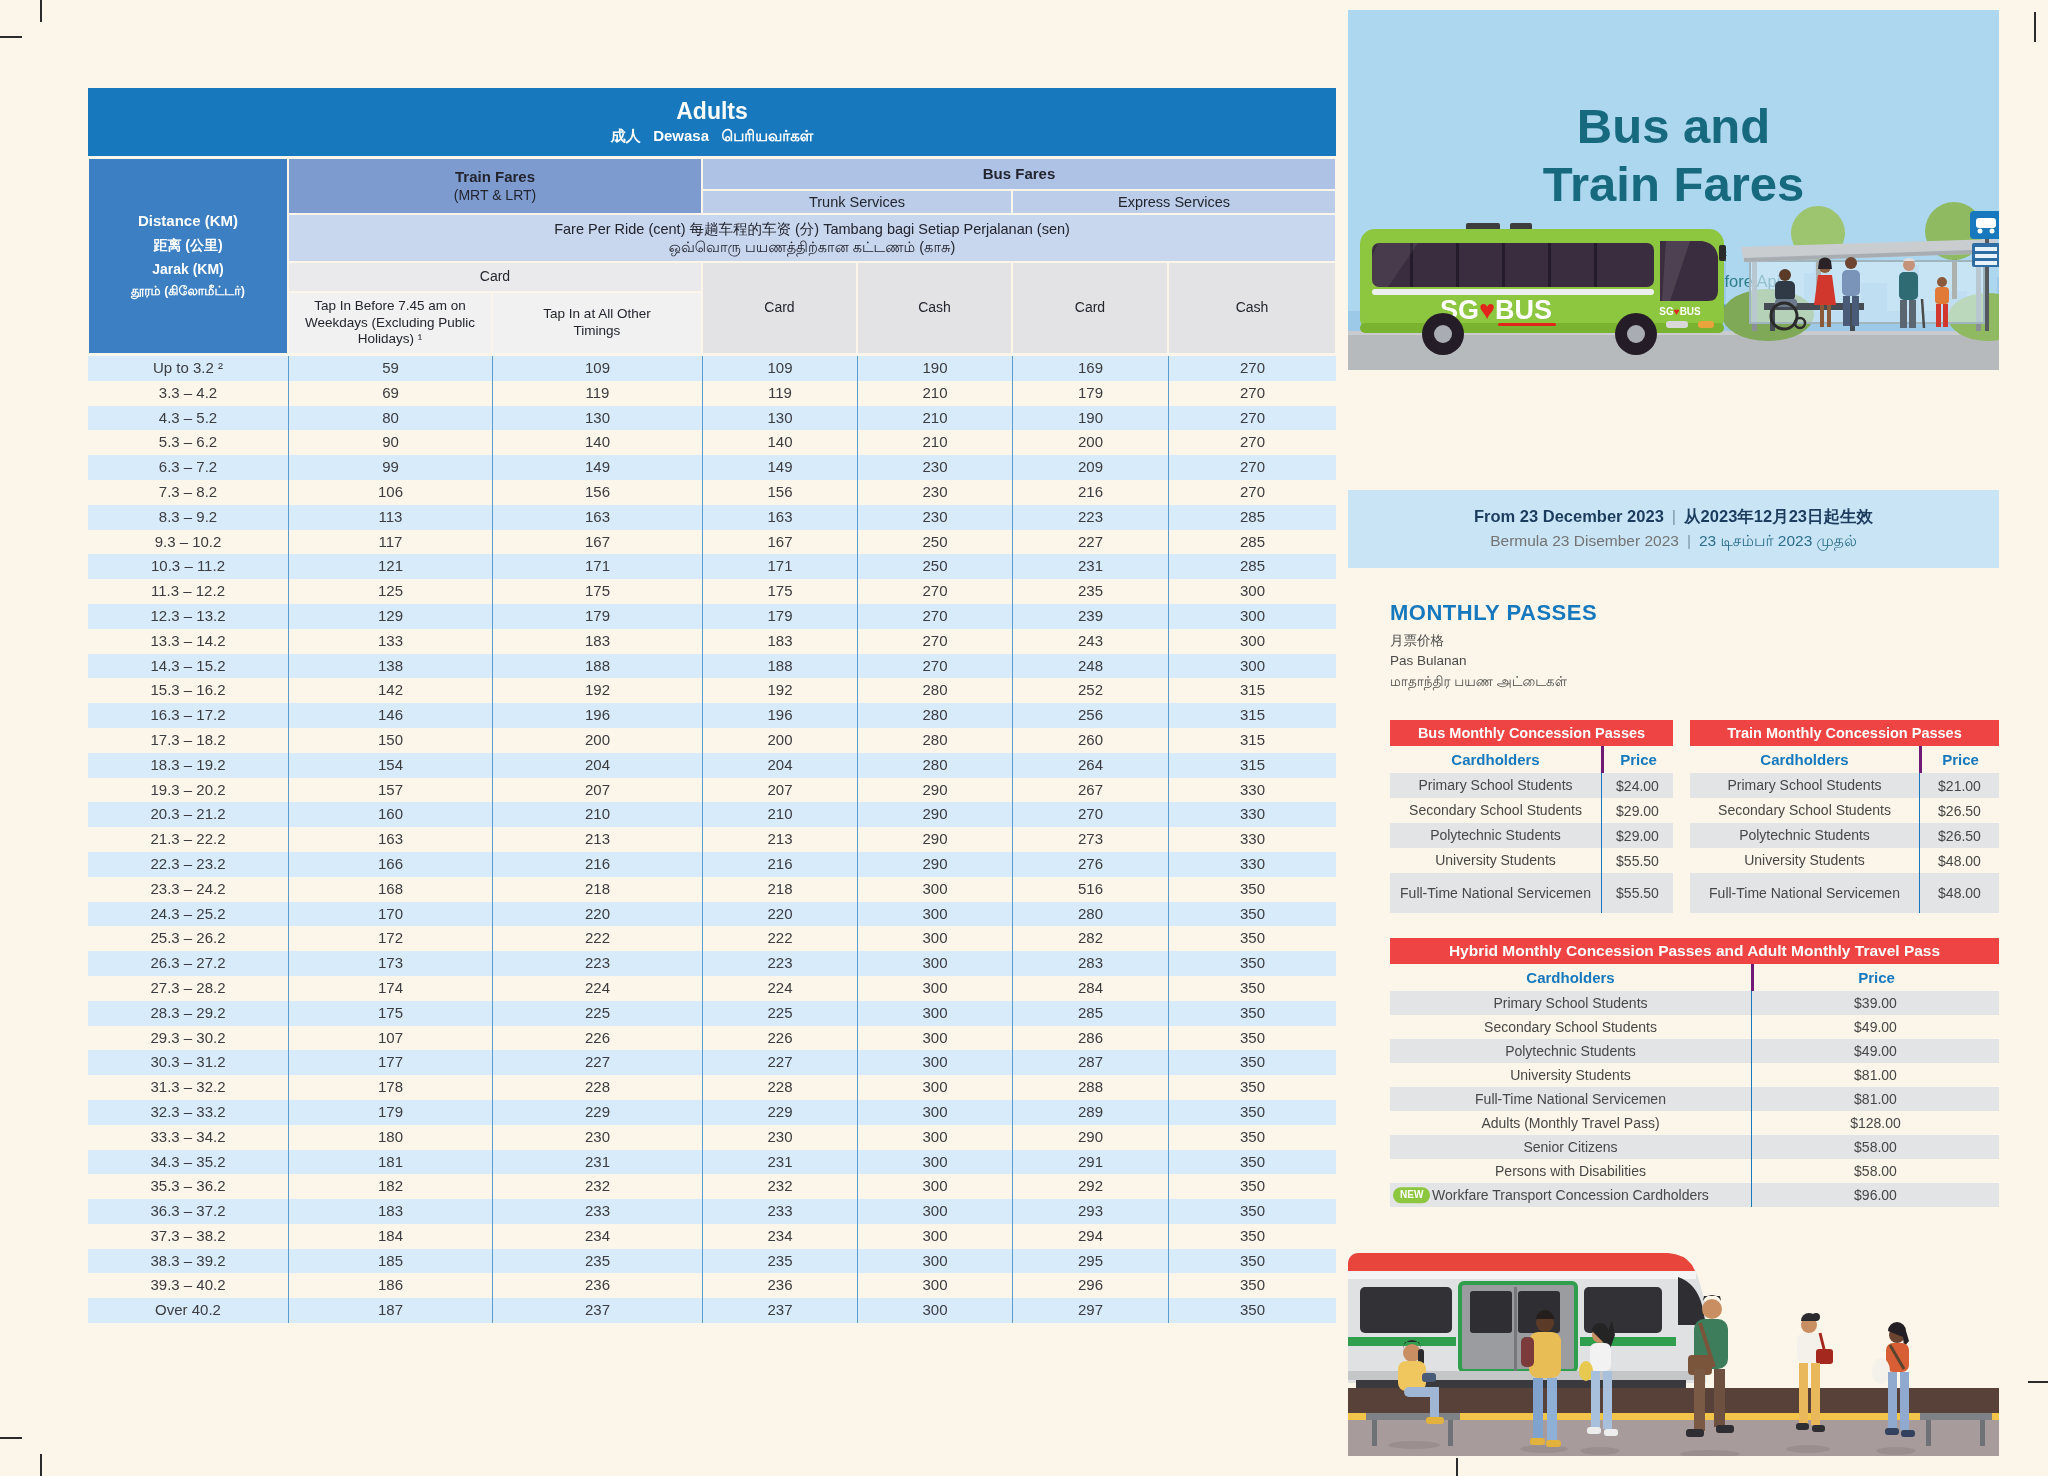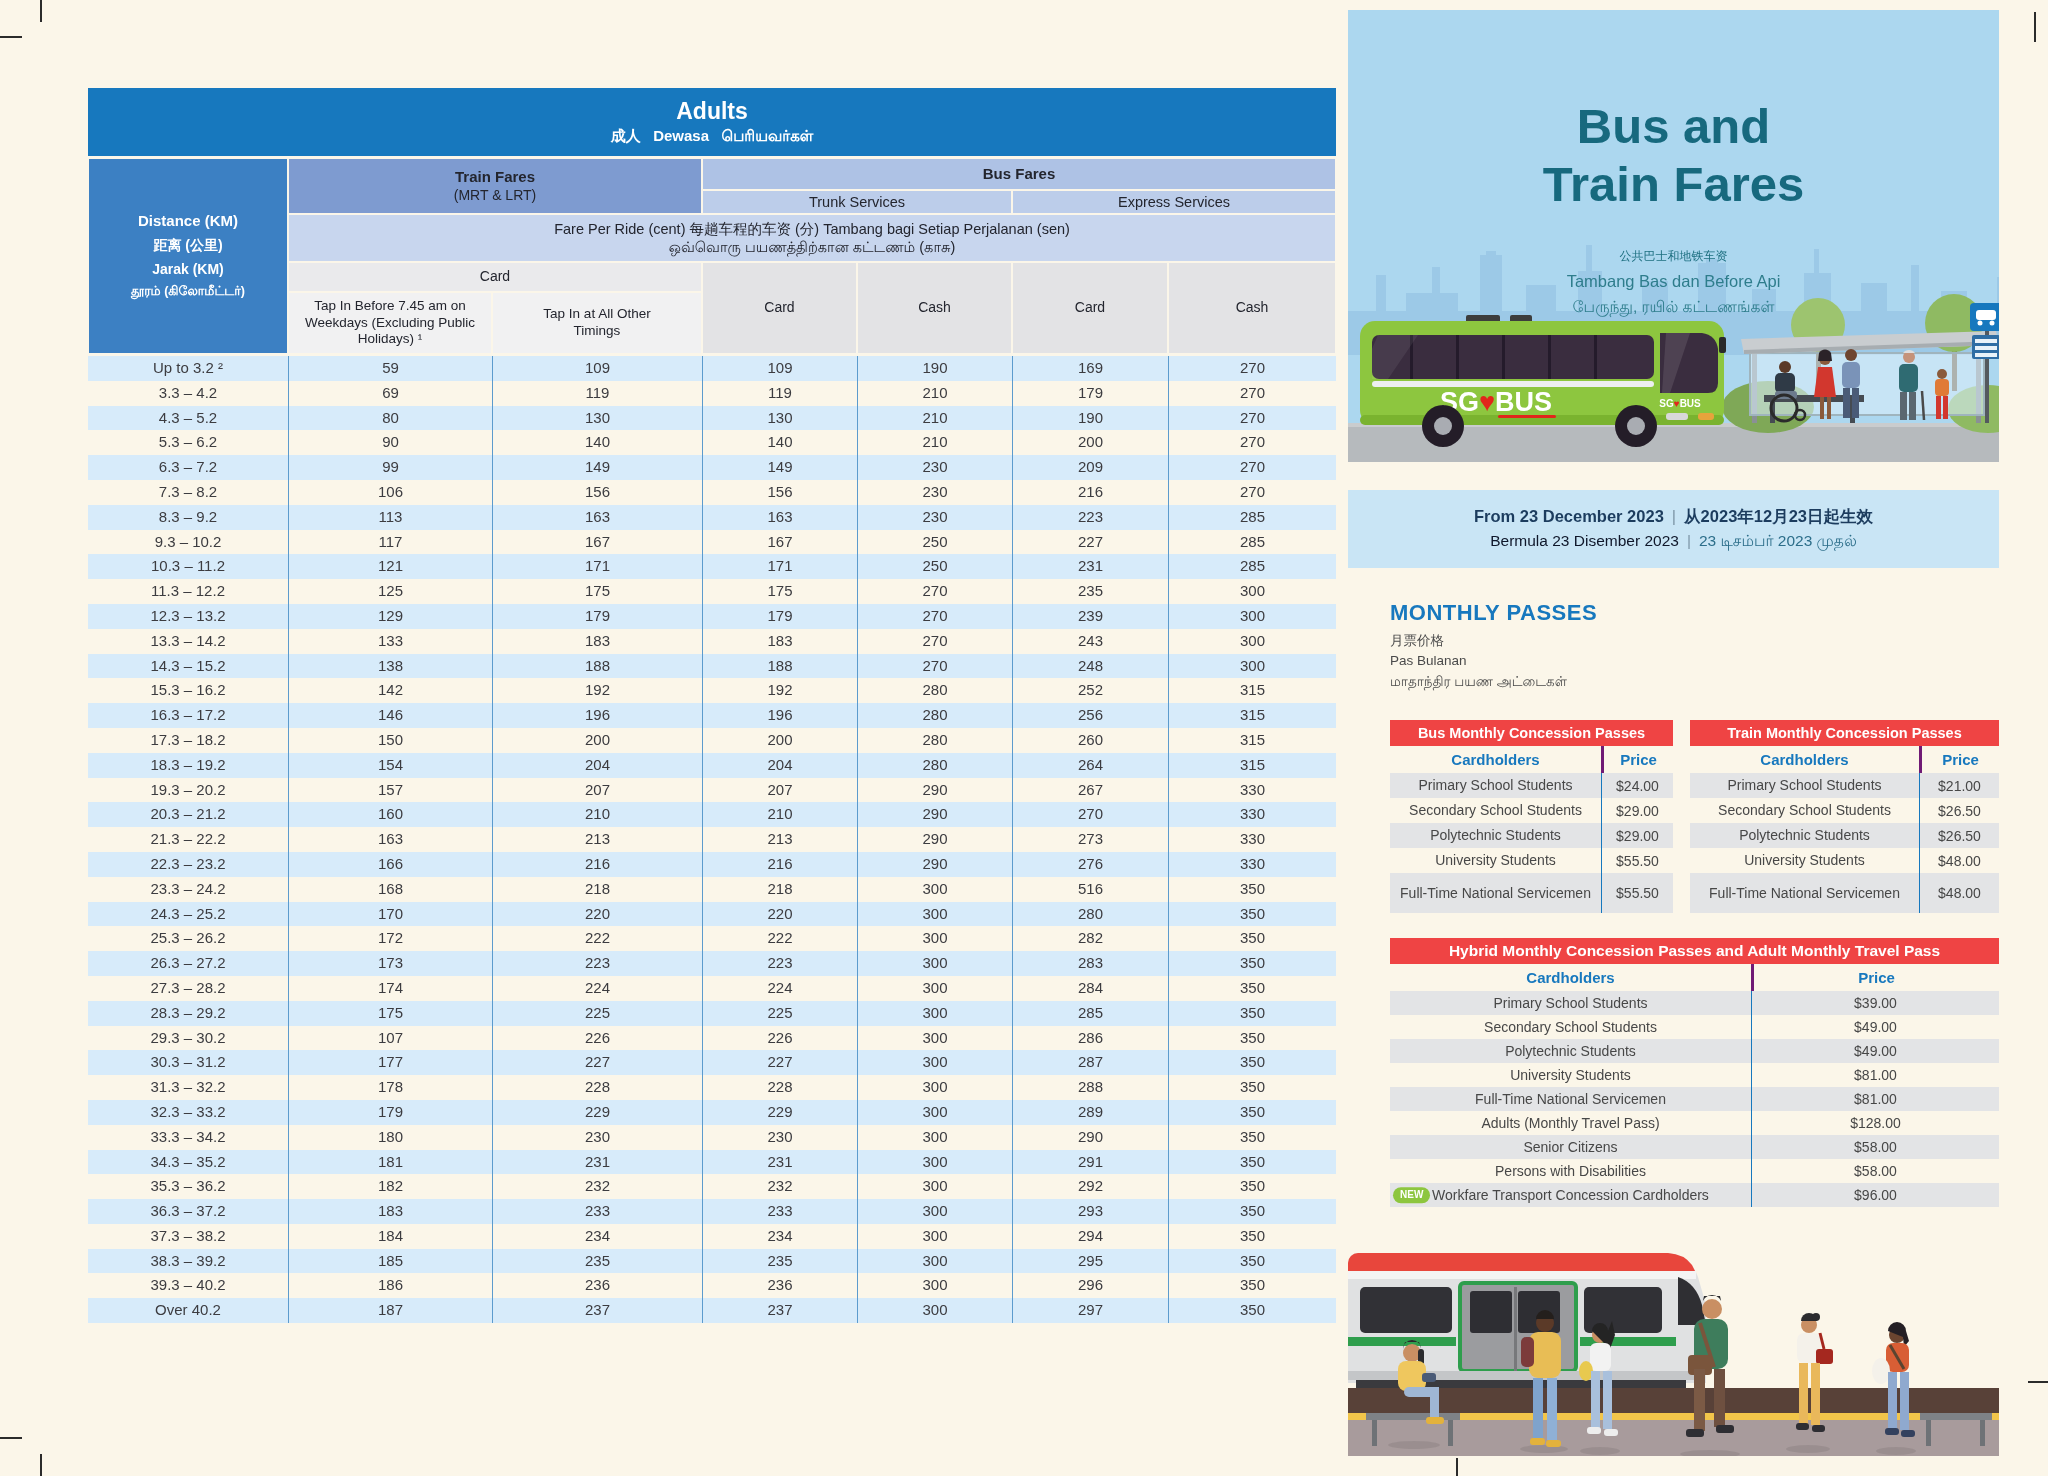--- a/index.html
+++ b/index.html
@@ -42,36 +42,36 @@
 
   .fare-rows { margin-top:2px; }
   .frow { display:grid; grid-template-columns:200px 204px 210px 155px 155px 156px 168px; height:24.8px; }
   .frow.stripe { background:#D7EBFA; }
   .fcell { border-left:1px solid #5C9BCD; font-size:15px; color:#3c3c40; text-align:center;
            line-height:24.8px; overflow:hidden; }
   .fcell:first-child { border-left:none; }
 
   
   .panel { position:absolute; left:1348px; top:10px; width:651px; height:1456px; }
-  .hero { position:absolute; left:0; top:0; width:651px; height:452px; background:#ACD7EF; overflow:hidden; }
+  .hero { position:absolute; left:0; top:0; width:651px; height:360px; background:#ACD7EF; overflow:hidden; }
   .hero-title { position:absolute; top:88px; left:0; width:100%; text-align:center; color:#17697E;
                 font-size:49px; font-weight:bold; line-height:1.18; }
   .hero-sub { position:absolute; top:238px; left:0; width:100%; text-align:center; color:#256F82; }
   .hero-sub .z { font-size:12px; margin-bottom:7px; color:#1D6F80; }
   .hero-sub .m { font-size:16.5px; margin-bottom:7px; color:#2E7D8C; }
   .hero-sub .t { font-size:15.5px; color:#2E7D8C; }
   .skyline { position:absolute; left:0; top:205px; width:651px; height:140px; }
   .busscene { position:absolute; left:0; bottom:0; width:651px; height:175px; }
 
   .datestrip { position:absolute; left:0; top:480px; width:651px; height:78px; background:#C9E5F5;
                display:flex; flex-direction:column; align-items:center; justify-content:center; gap:4px; }
   .datestrip .l1 { font-size:16.5px; color:#1C3C5E; font-weight:bold; }
   .datestrip .l1 .sep, .datestrip .l2 .sep { color:#7e97a8; font-weight:normal; padding:0 8px; }
   .datestrip .l2 { font-size:15.5px; }
-  .datestrip .l2 .ms { color:#0f172a; }
+  .datestrip .l2 .ms { color:#737373; }
   .datestrip .l2 .ta { color:#2C6E8A; }
 
   .mp-head { position:absolute; left:42px; top:590px; }
   .mp-head .h { color:#1778BE; font-size:22px; font-weight:bold; letter-spacing:0.5px; }
   .mp-head .s { color:#4a4a4a; font-size:13.5px; margin-top:5px; line-height:1.5; }
 
   .ptable { position:absolute; background:transparent; }
   .ptable .bar { background:#ef4444; color:#fff; font-weight:bold; text-align:center;
                  height:26px; line-height:26px; font-size:14.5px; }
   .ptable .cols { display:grid; height:27px; line-height:27px; color:#1778BE; font-weight:bold;

